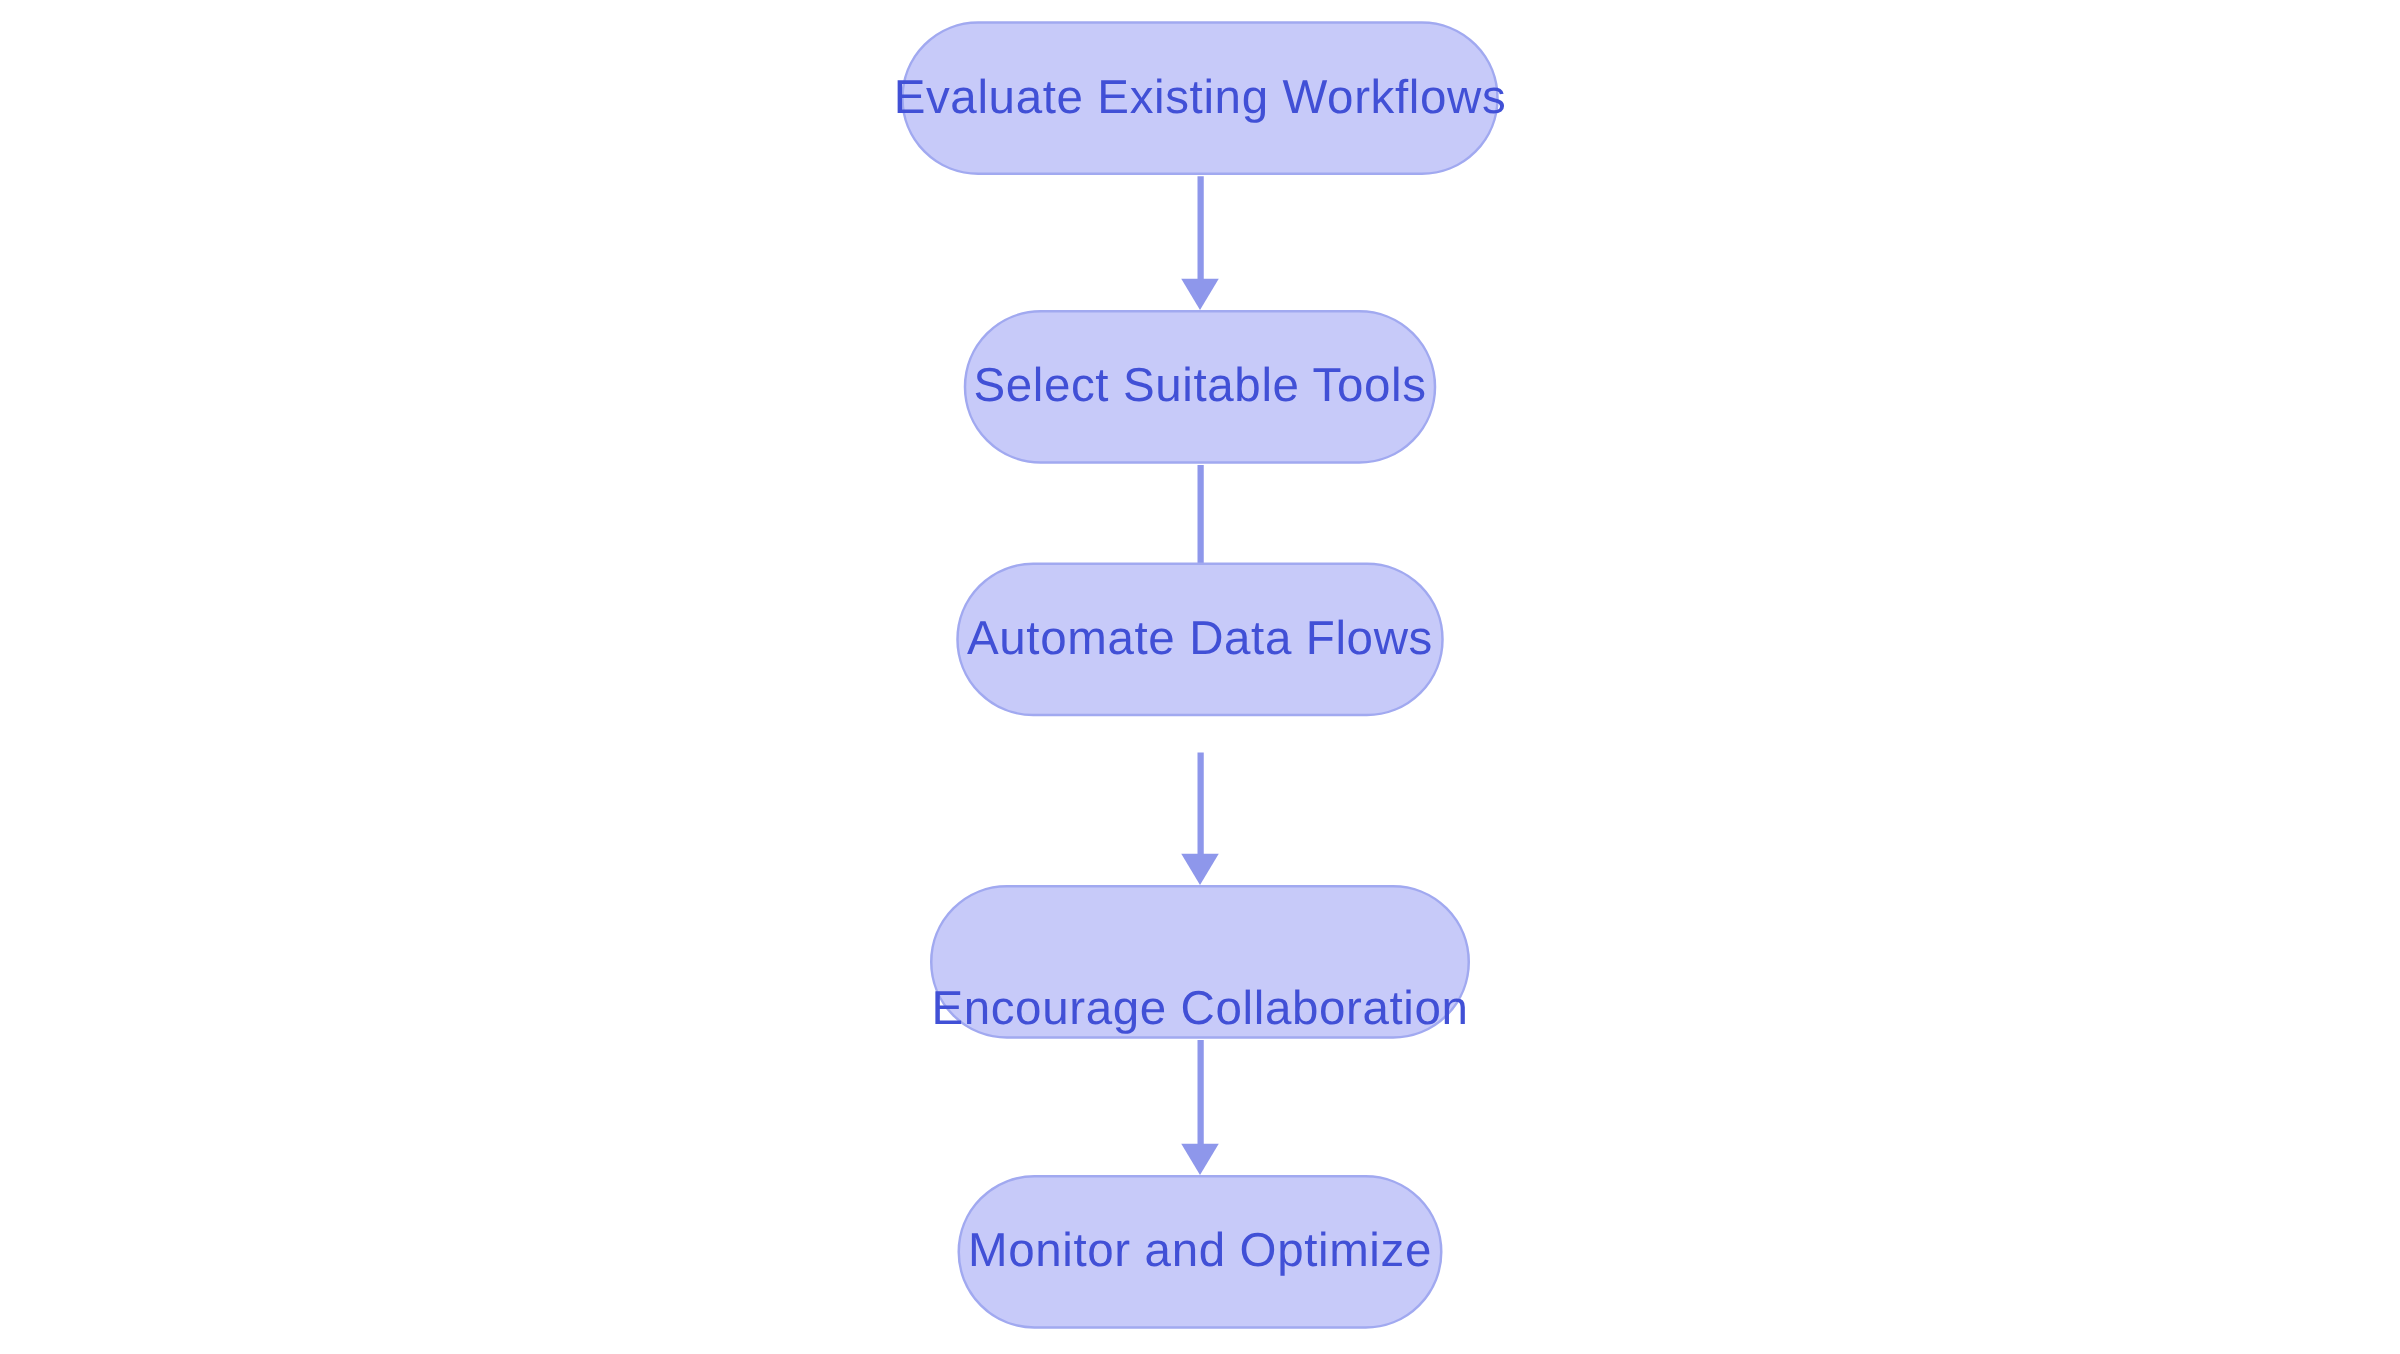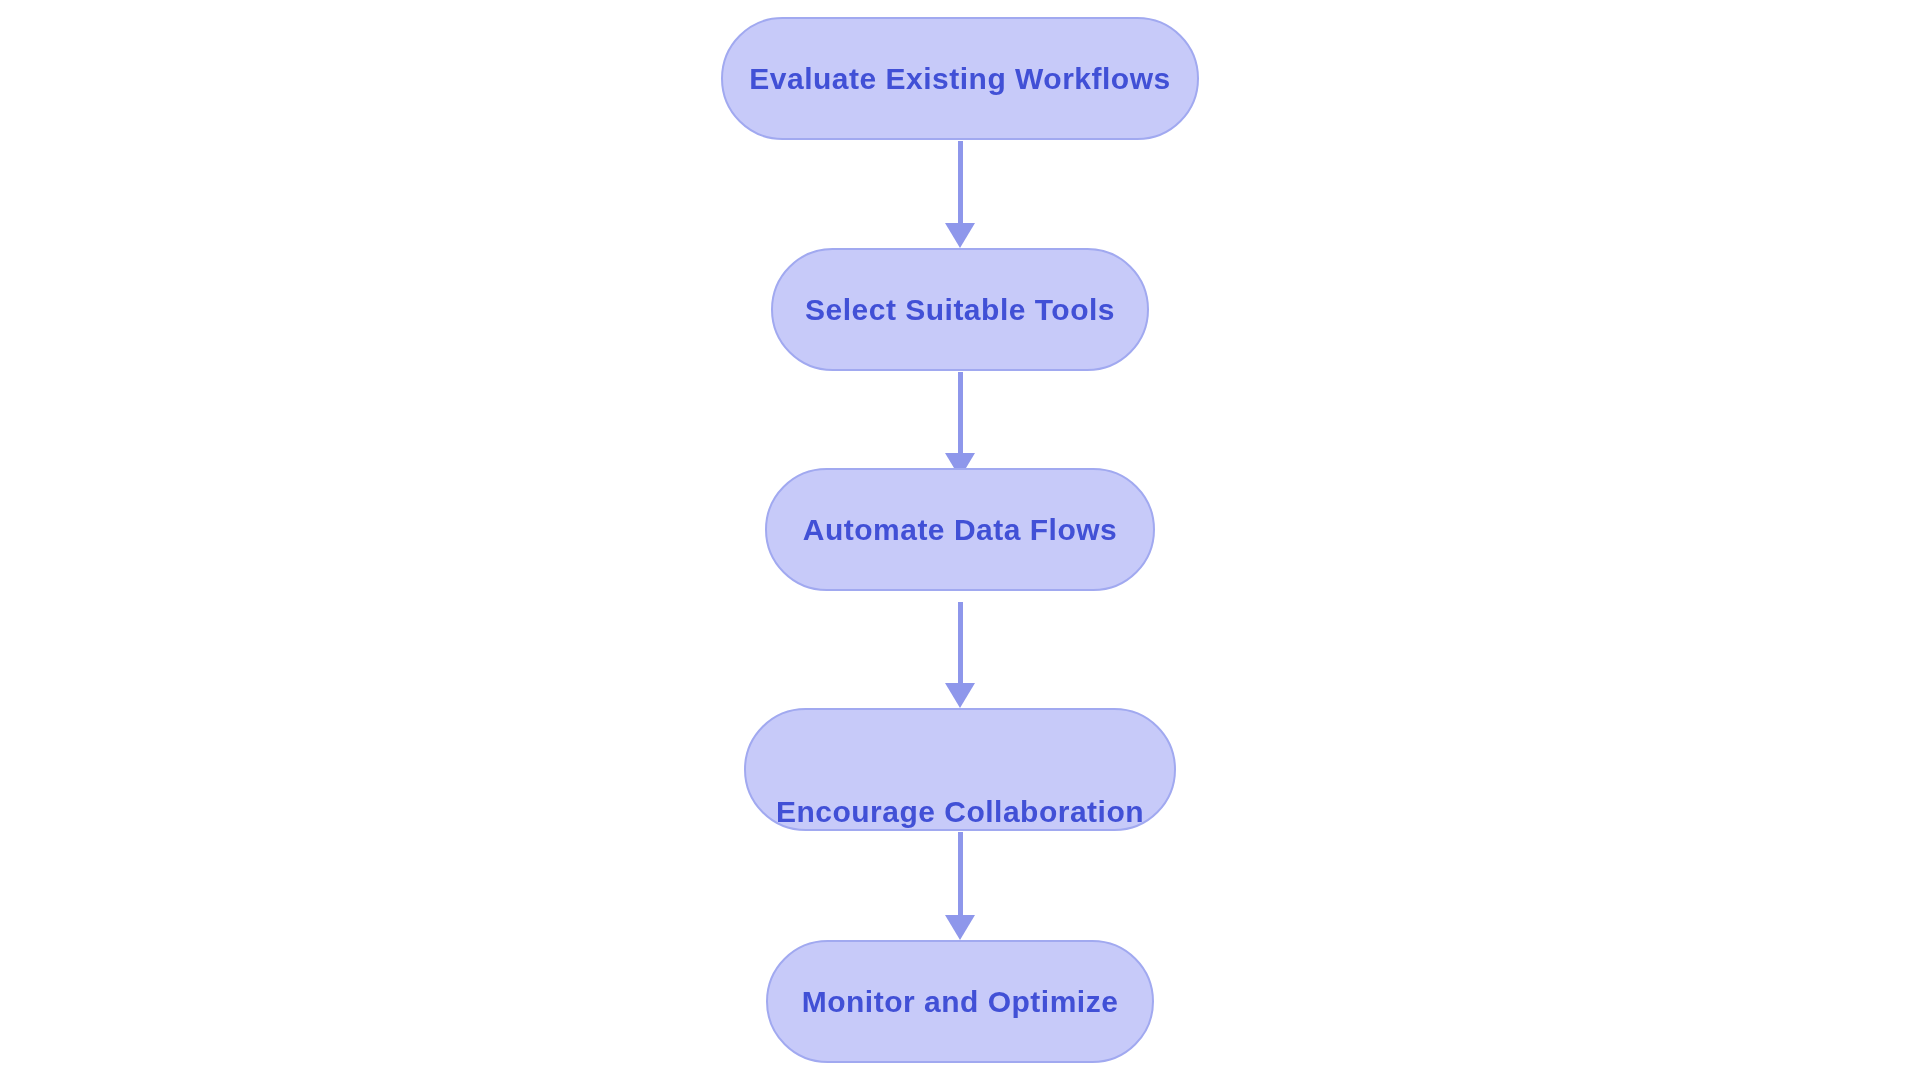--- a/index.html
+++ b/index.html
@@ -24,28 +24,28 @@
   .node {
     position: absolute;
     height: 123px;
     border-radius: 62px;
     border: 2px solid var(--node-border);
     background: var(--node-fill);
     display: flex;
     align-items: center;
     justify-content: center;
     color: var(--node-text);
-    font-size: 30px;
-    font-weight: 700;
+    font-size: 38px;
+    font-weight: 400;
     letter-spacing: 0.5px;
     white-space: nowrap;
   }
   .node-1 { top: 17px;  left: 721px; width: 478px; }
   .node-2 { top: 248px; left: 771px; width: 378px; }
-  .node-3 { top: 468px; left: 765px; width: 390px; text-align: center; }
+  .node-3 { top: 450px; left: 765px; width: 390px; text-align: center; }
   .node-4 { top: 708px; left: 744px; width: 432px; align-items: flex-end; }
   .node-5 { top: 940px; left: 766px; width: 388px; text-align: center; }
 
   .arrow {
     position: absolute;
     left: 945px;
     width: 30px;
   }
   .arrow-1 { top: 141px; height: 107px; }
   .arrow-2 { top: 372px; height: 106px; }

